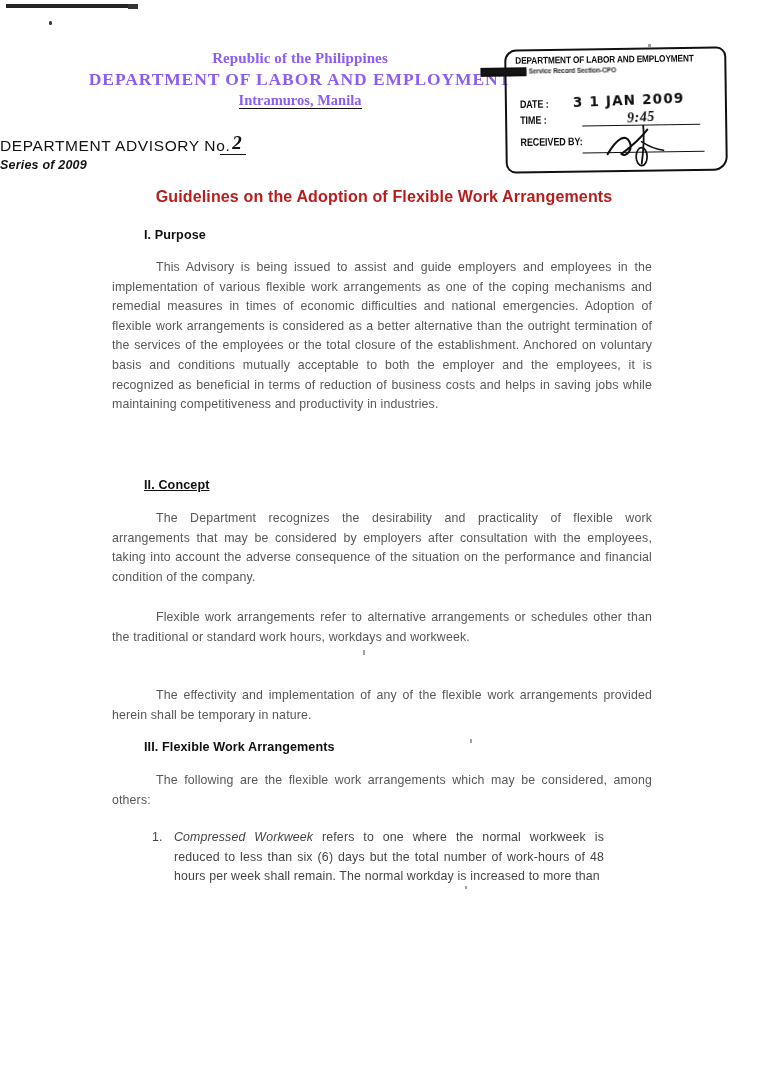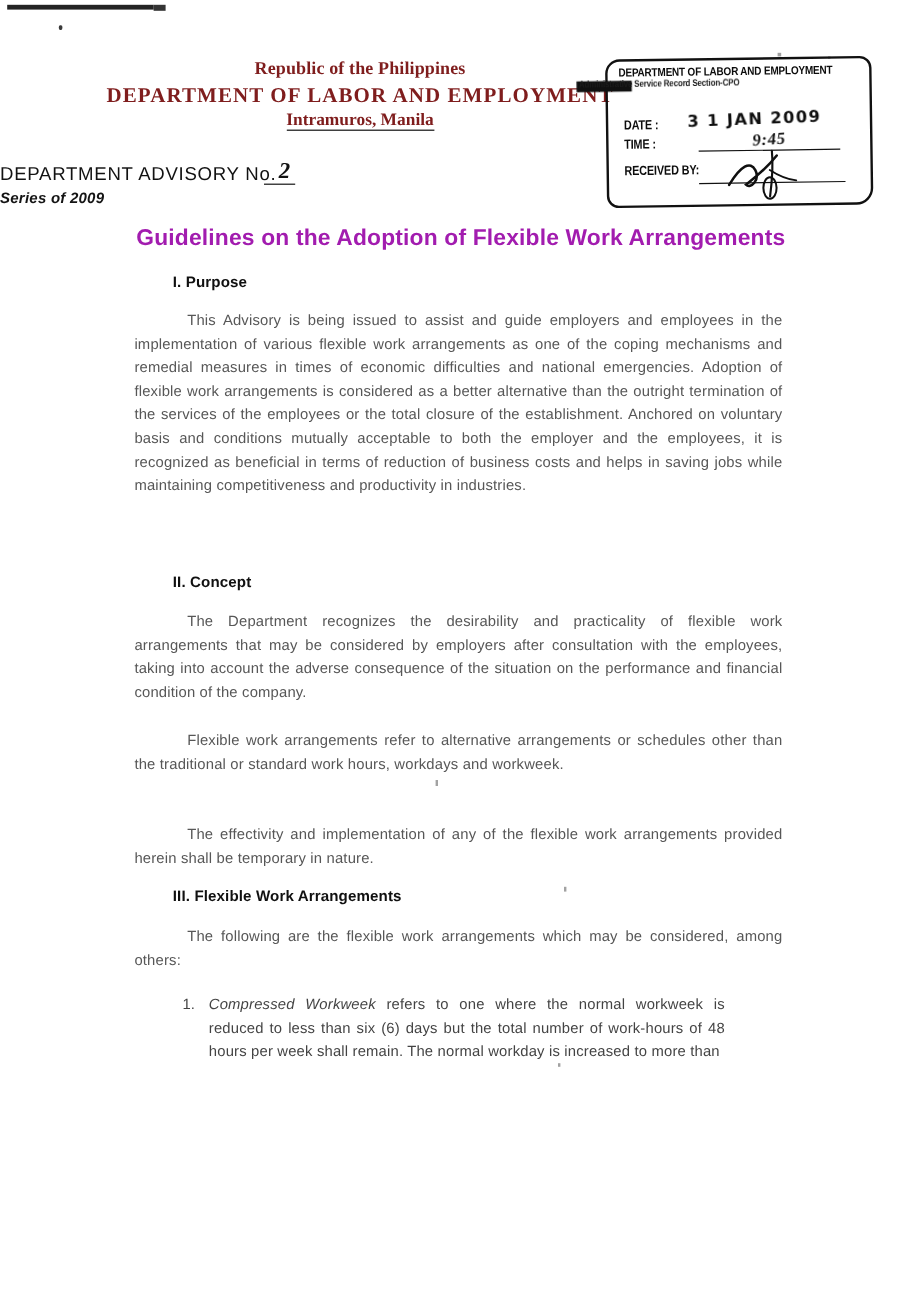--- a/index.html
+++ b/index.html
@@ -51,21 +51,21 @@
   }
 
   
   .letterhead {
     position: absolute;
     left: 0;
     top: 50px;
     width: 600px;
     text-align: center;
     font-family: "Liberation Serif", serif;
-    color: #7f1d1d;
+    color: #8b5cf6;
   }
   .lh-l1 {
     font-size: 15px;
     font-weight: bold;
     letter-spacing: .1px;
     line-height: 1.15;
   }
   .lh-l2 {
     font-size: 17.5px;
     font-weight: bold;
@@ -224,24 +224,24 @@
     height: 46px;
   }
 
   
   .doc-title {
     position: absolute;
     left: 0;
     top: 188px;
     width: 768px;
     text-align: center;
-    font-size: 19px;
+    font-size: 16px;
     font-weight: bold;
     letter-spacing: .15px;
-    color: #a21caf;
+    color: #b91c1c;
   }
 
   .section-head {
     position: absolute;
     left: 112px;
     font-size: 12.6px;
     font-weight: bold;
     letter-spacing: .1px;
     color: #101010;
     margin-left: 32px;
@@ -336,21 +336,21 @@
       <span>DEPARTMENT ADVISORY No.</span><span class="adv-num">2</span><span class="adv-num-rule"></span>
     </div>
     <div class="adv-series">Series of 2009</div>
   </div>
 
   <div class="doc-title">Guidelines on the Adoption of Flexible Work Arrangements</div>
 
   <div class="section-head" style="top:228px;">I. Purpose</div>
   <div class="para indent" style="top:258px;">This Advisory is being issued to assist and guide employers and employees in the implementation of various flexible work arrangements as one of the coping mechanisms and remedial measures in times of economic difficulties and national emergencies. Adoption of flexible work arrangements is considered as a better alternative than the outright termination of the services of the employees or the total closure of the establishment. Anchored on voluntary basis and conditions mutually acceptable to both the employer and the employees, it is recognized as beneficial in terms of reduction of business costs and helps in saving jobs while maintaining competitiveness and productivity in industries.</div>
 
-  <div class="section-head" style="top:478px;">II. Concept</div>
+  <div class="section-head" style="top:478px;text-decoration:underline;">II. Concept</div>
   <div class="para indent" style="top:608px;">Flexible work arrangements refer to alternative arrangements or schedules other than the traditional or standard work hours, workdays and workweek.</div>
   <div class="para indent" style="top:509px;">The Department recognizes the desirability and practicality of flexible work arrangements that may be considered by employers after consultation with the employees, taking into account the adverse consequence of the situation on the performance and financial condition of the company.</div>
   <div class="para indent" style="top:686px;">The effectivity and implementation of any of the flexible work arrangements provided herein shall be temporary in nature.</div>
 
   <div class="section-head" style="top:740px;">III. Flexible Work Arrangements</div>
   <div class="para indent" style="top:771px;">The following are the flexible work arrangements which may be considered, among others:</div>
 
   <div class="list-item" style="top:828px;">
     <span class="list-num">1.</span><i>Compressed Workweek</i><span> refers to one where the normal workweek is reduced to less than six (6) days but the total number of work-hours of 48 hours per week shall remain. The normal workday is increased to more than</span>
   </div>

